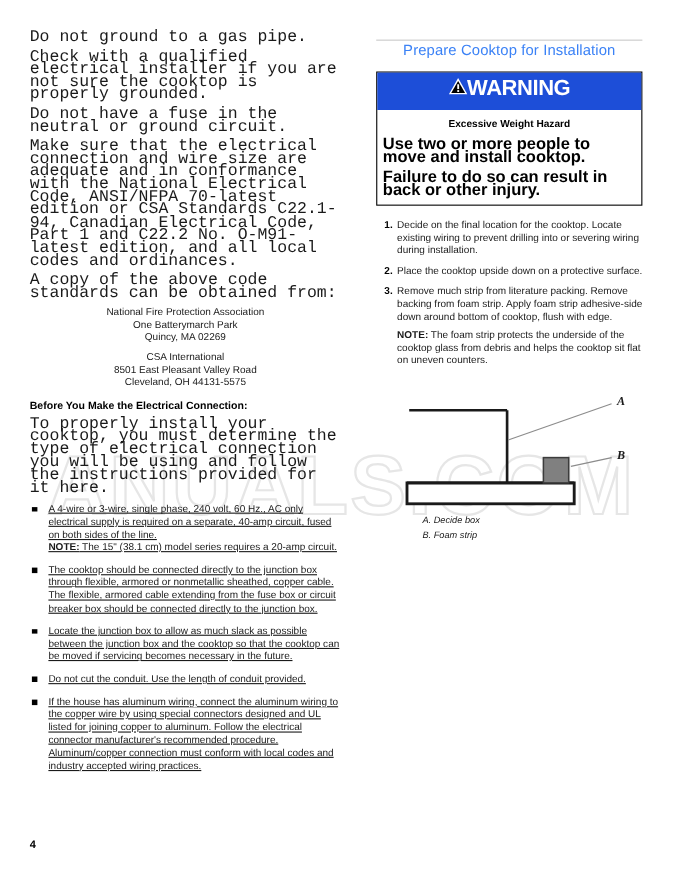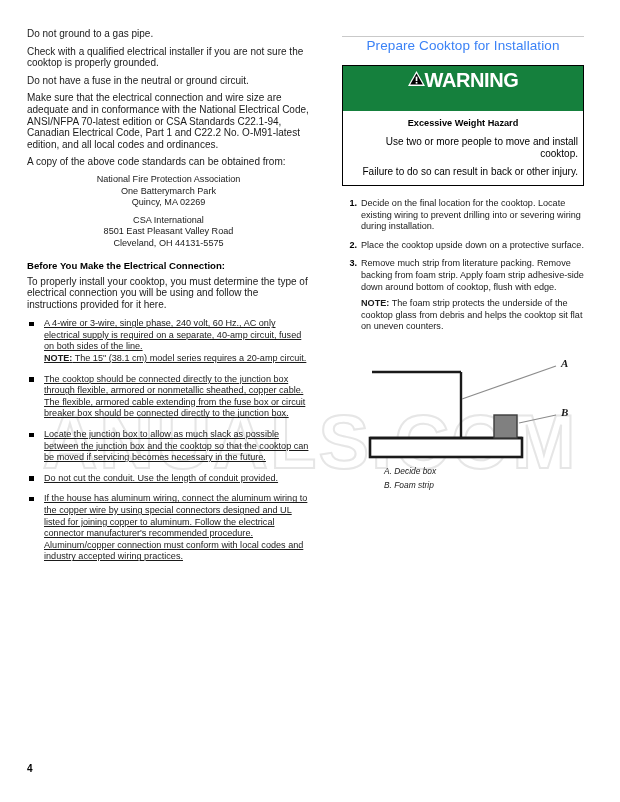--- a/index.html
+++ b/index.html
@@ -50,23 +50,24 @@
   .col-right {
     position: absolute;
     left: 342px;
     top: 28px;
     width: 242px;
     z-index: 2;
   }
 
   p.body {
     margin: 0 0 6px 0;
-    font-size: 10px;
-    line-height: 11.6px;
-    color: #1a1a1a;
+    font-size: 15px;
+    line-height: 11.6px;
+    color: #1a1a1a;
+    font-family: Liberation Mono, monospace;
   }
 
   .addr {
     margin: 0;
     text-align: center;
     font-size: 9.1px;
     line-height: 11.6px;
     color: #1a1a1a;
   }
   .addr-group { margin-bottom: 6px; }
@@ -125,24 +126,24 @@
     letter-spacing: 0.1px;
   }
 
   
   .warning-box {
     margin-top: 11px;
     border: 1.6px solid #000;
     background: #fff;
   }
   .warning-bar {
-    background: #15803d;
+    background: #1d4ed8;
     color: #fff;
     text-align: center;
-    padding: 3px 0 20px 0;
+    padding: 3px 0 9px 0;
   }
   .warning-bar .wtext {
     font-size: 20px;
     font-weight: bold;
     letter-spacing: -0.4px;
     line-height: 22px;
     vertical-align: middle;
   }
   .warn-tri {
     display: inline-block;
@@ -157,23 +158,23 @@
     padding: 6px 5px 7px 5px;
   }
   .warning-body .wb-title {
     text-align: center;
     font-size: 9.2px;
     font-weight: bold;
     line-height: 12px;
     margin: 0 0 7px 0;
   }
   .warning-body .wb-line {
-    text-align: right;
-    font-size: 10px;
-    font-weight: normal;
+    text-align: left;
+    font-size: 15px;
+    font-weight: bold;
     line-height: 12px;
     margin: 0 0 6px 0;
   }
   .warning-body .wb-line.last { margin-bottom: 0; }
 
   
   ol.steps {
     list-style: none;
     margin: 12px 0 0 0;
     padding: 0;

